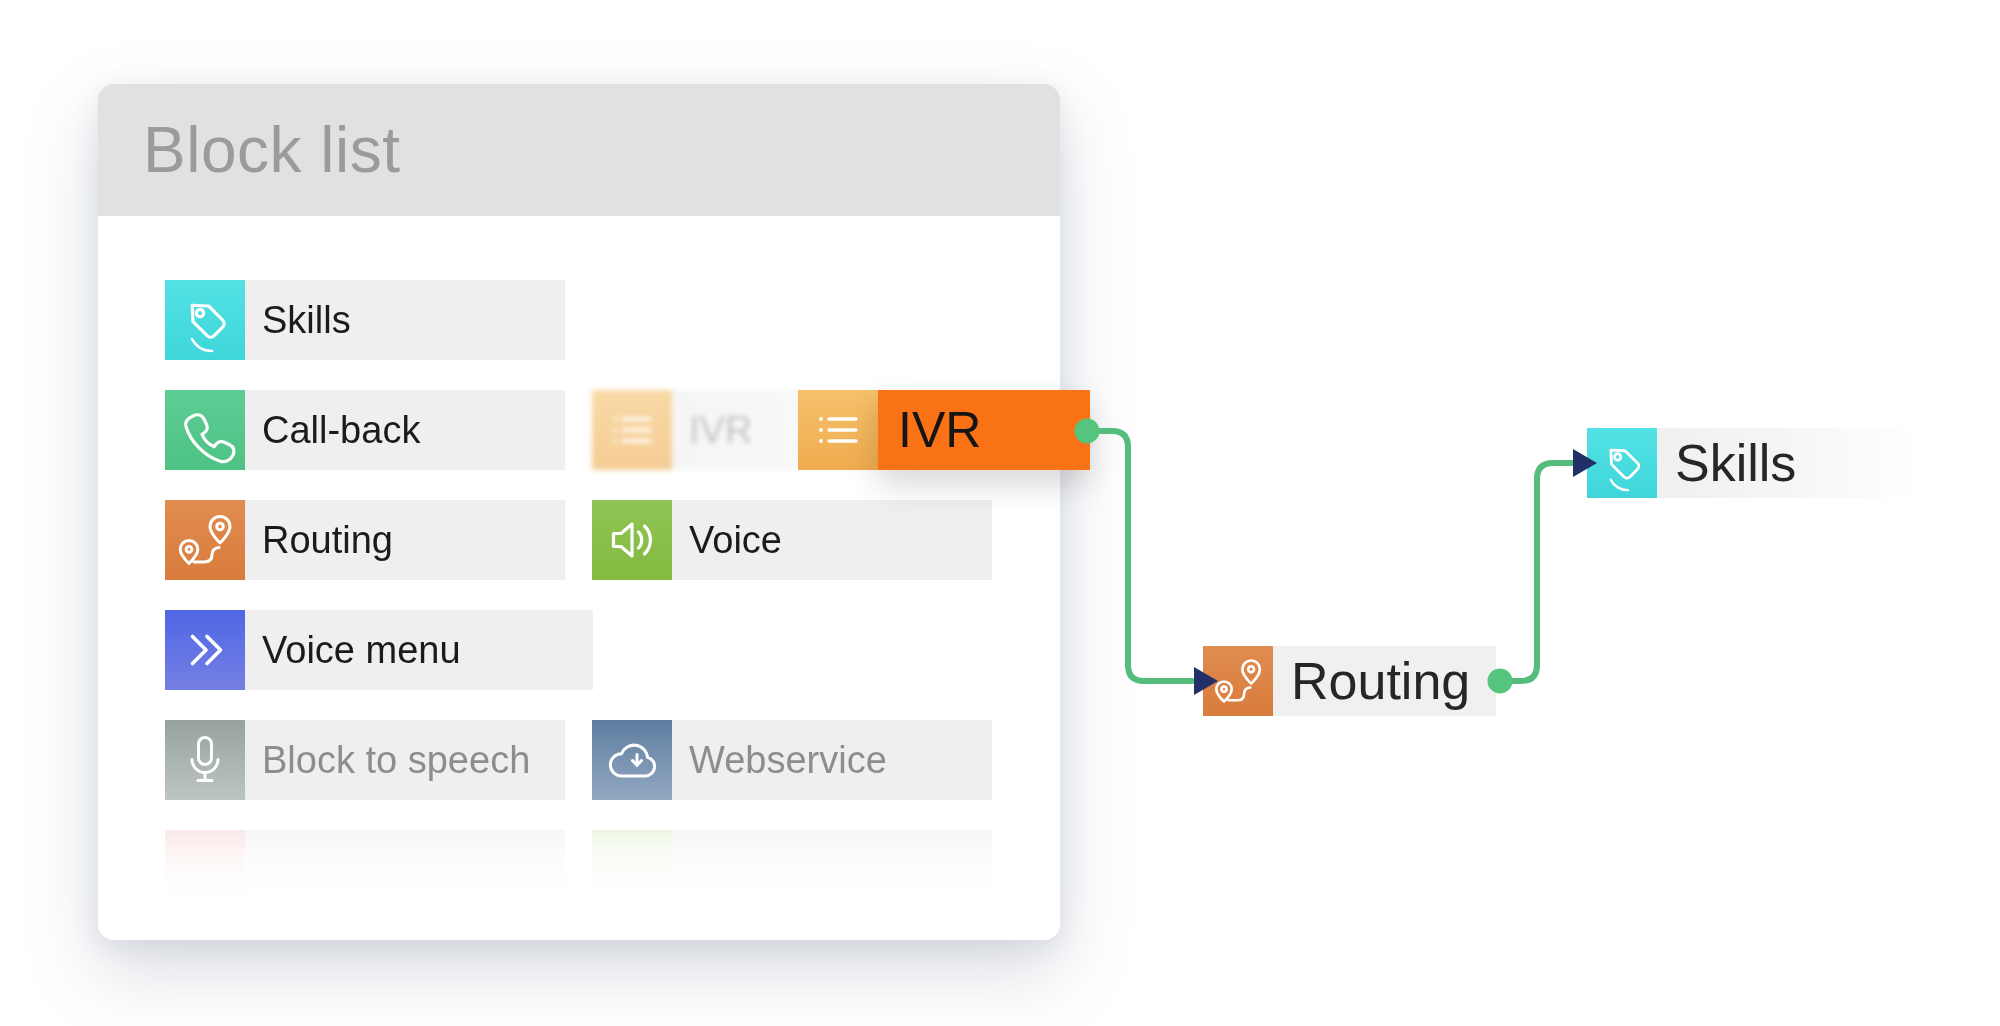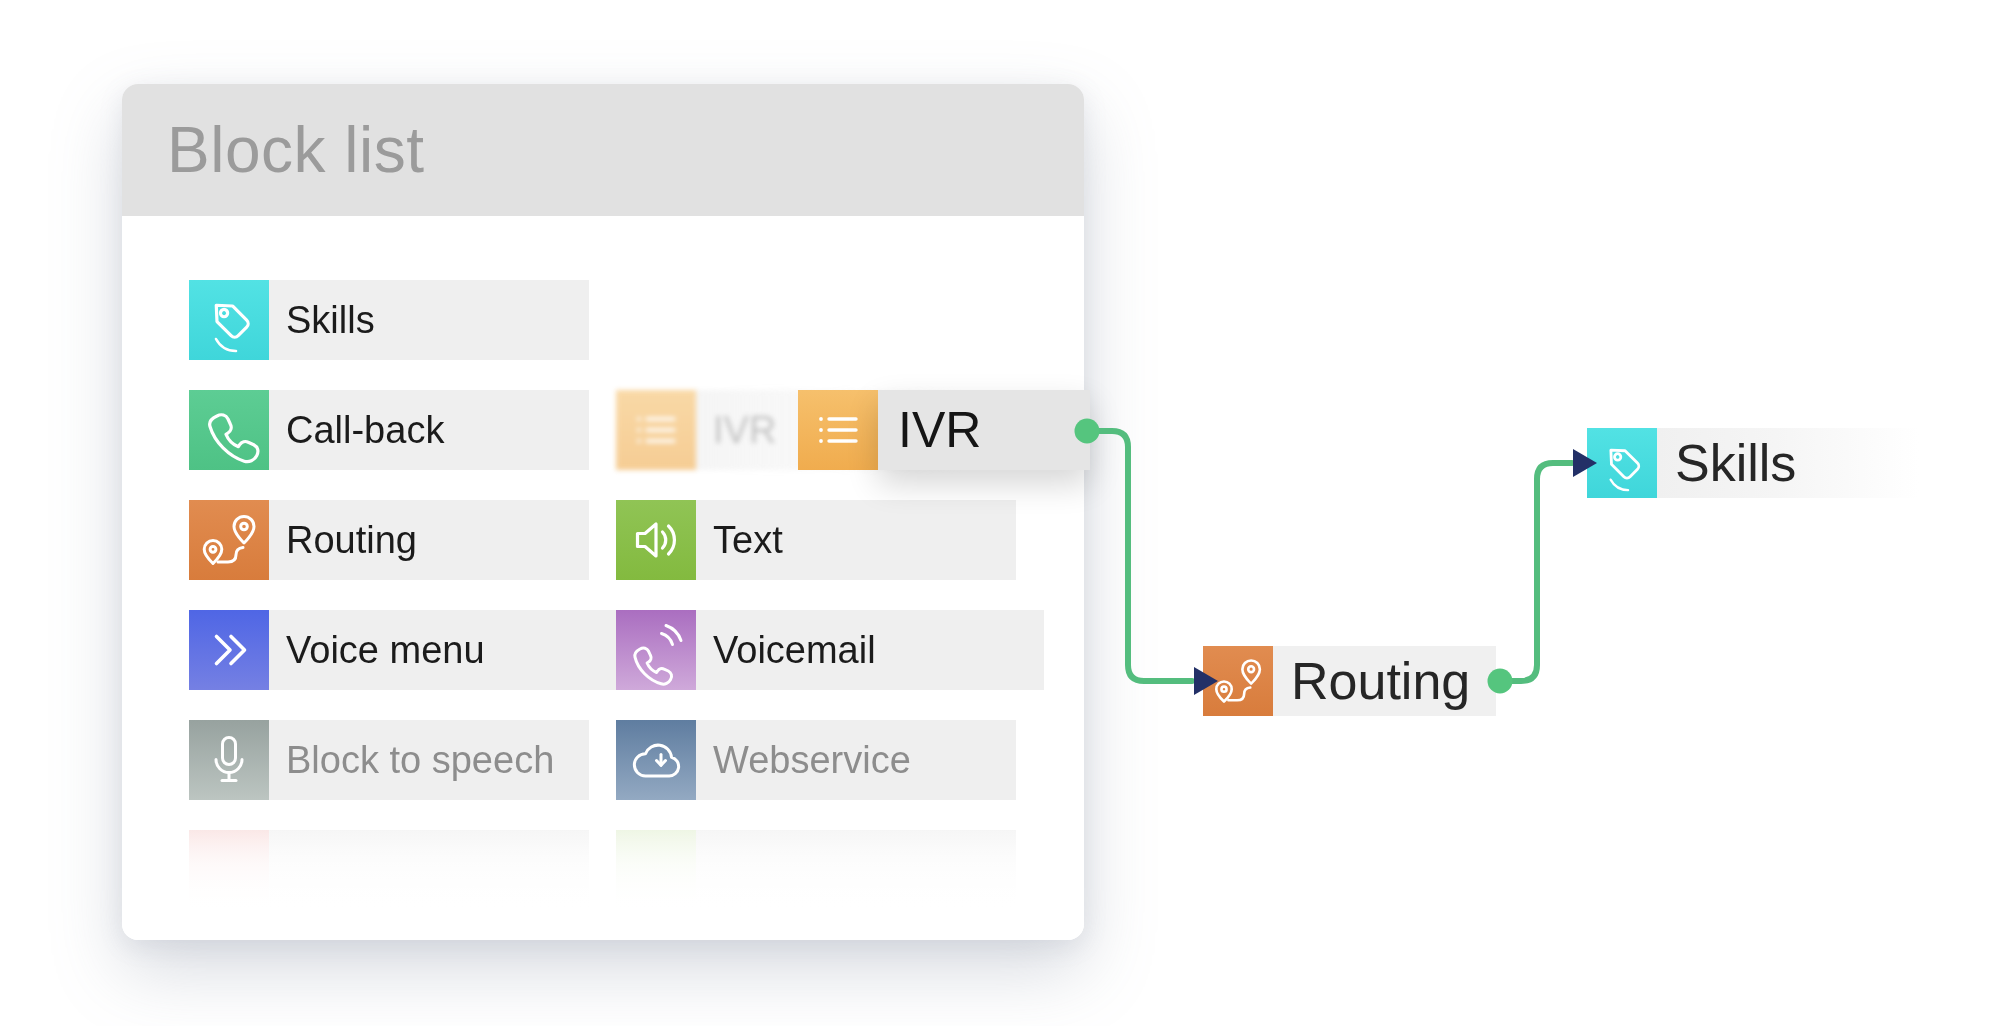--- a/index.html
+++ b/index.html
@@ -8,21 +8,20 @@
     background:#ffffff;
     font-family:"Liberation Sans","DejaVu Sans",sans-serif;
     -webkit-font-smoothing:antialiased;
   }
   
   .panel{
     position:absolute;left:98px;top:84px;width:962px;height:856px;
     background:#ffffff;border-radius:16px;
     box-shadow:0 30px 70px rgba(125,135,155,.30),0 6px 24px rgba(125,135,155,.14);
     z-index:1;
-    margin-left:24px;
   }
   .panel-header{
     position:absolute;left:0;top:0;right:0;height:132px;
     background:#e1e1e1;border-radius:16px 16px 0 0;
     display:flex;align-items:center;padding-left:45px;box-sizing:border-box;
   }
   .panel-title{font-size:64px;color:#9b9b9b;letter-spacing:.5px;}
   .row{position:absolute;width:400px;height:80px;}
   .col-1{left:67px;}  .col-2{left:494px;}
   .row-1{top:196px;} .row-2{top:306px;border-radius:17px;} .row-3{top:416px;}
@@ -64,21 +63,21 @@
   .tint-gray {background:linear-gradient(180deg,rgba(240,240,240,.9),rgba(240,240,240,0));}
   .fade-overlay{
     position:absolute;left:0;right:0;top:716px;height:140px;z-index:3;
     background:linear-gradient(180deg,rgba(255,255,255,0) 0%,rgba(255,255,255,.7) 45%,#ffffff 80%);
     border-radius:0 0 16px 16px;pointer-events:none;
   }
   
   .drag-node{position:absolute;left:798px;top:390px;z-index:4;}
   .drag-node .sq{position:absolute;left:0;top:0;}
   .drag-card{
-    position:absolute;left:80px;top:0;width:212px;height:80px;background:#e5e5e5;
+    position:absolute;left:80px;top:0;width:212px;height:80px;background:#f97316;
     box-shadow:0 14px 32px rgba(0,0,0,.16);
     display:flex;align-items:center;padding-left:20px;box-sizing:border-box;
     font-size:50px;color:#151515;
   }
   
   .flow-node{position:absolute;z-index:2;}
   .flow-node .sq,.flow-node .sq svg{width:70px;height:70px;}
   .node-routing{left:1203px;top:646px;}
   .node-skills{left:1587px;top:428px;}
   .node-lbl{
@@ -196,38 +195,30 @@
         </svg>
       </span>
     <span class="lbl">Routing</span>
   </div>
   <div class="row col-2 row-3">
     <span class="sq bg-sound">
         <svg viewBox="0 0 80 80">
           <use href="#sym-speaker"></use>
         </svg>
       </span>
-    <span class="lbl">Text</span>
+    <span class="lbl">Voice</span>
   </div>
 
   <div class="row col-1 row-4">
     <span class="sq bg-voicemenu">
         <svg viewBox="0 0 80 80">
           <use href="#sym-chevrons"></use>
         </svg>
       </span>
     <span class="lbl">Voice menu</span>
-  </div>
-  <div class="row col-2 row-4">
-    <span class="sq bg-voicemail">
-        <svg viewBox="0 0 80 80">
-          <use href="#sym-voicemail"></use>
-        </svg>
-      </span>
-    <span class="lbl">Voicemail</span>
   </div>
 
   <div class="row col-1 row-5 disabled">
     <span class="sq bg-tts">
         <svg viewBox="0 0 80 80">
           <use href="#sym-mic"></use>
         </svg>
       </span>
     <span class="lbl">Block to speech</span>
   </div>

